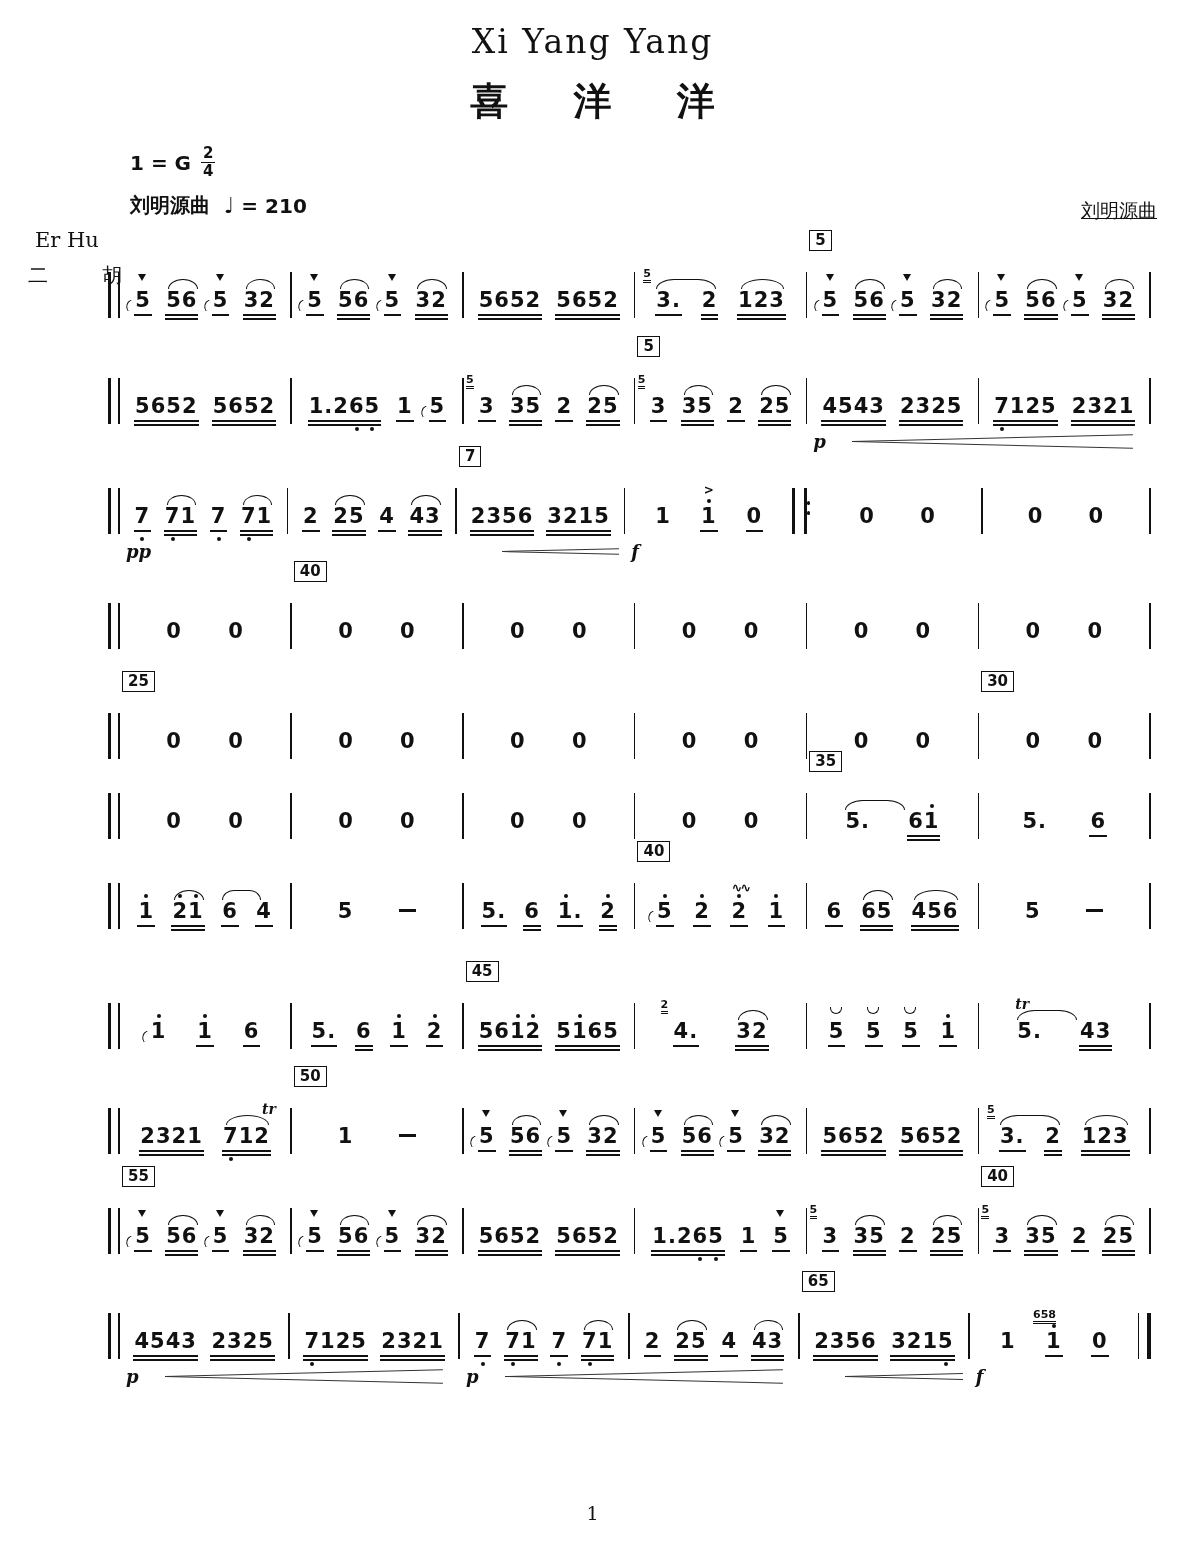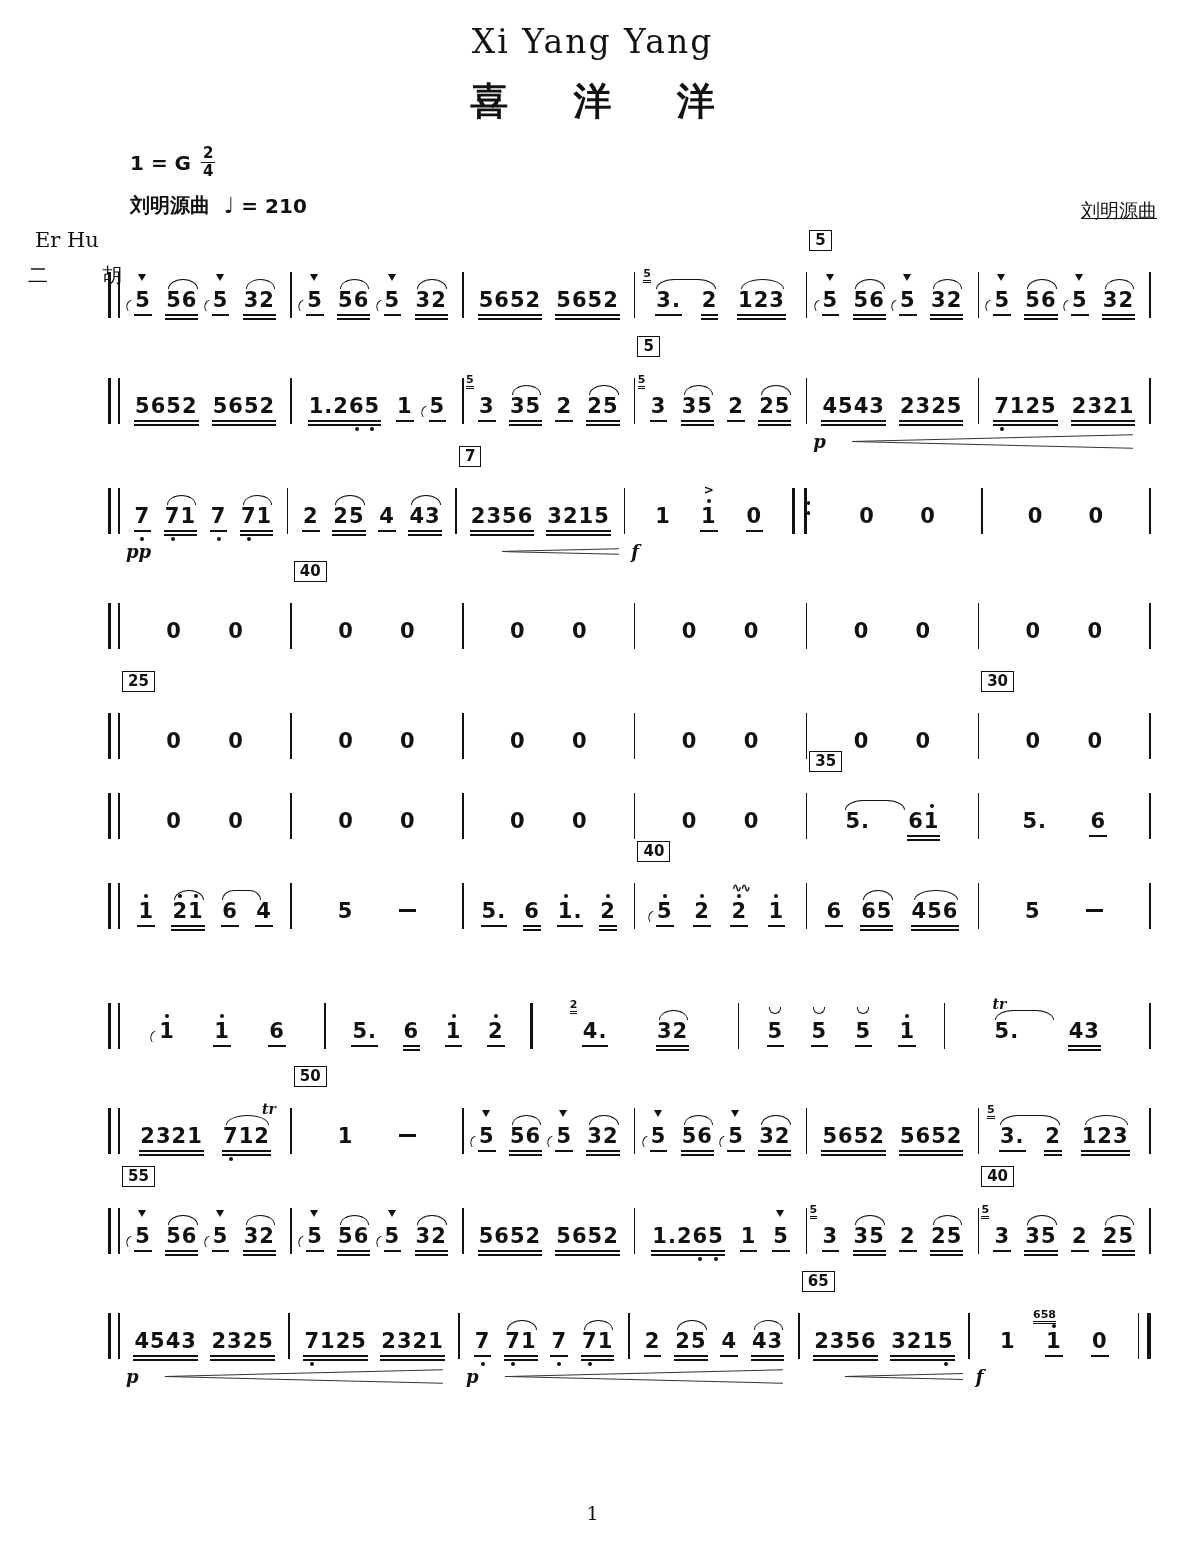--- a/index.html
+++ b/index.html
@@ -453,20 +453,27 @@
       <div class="bar mid"></div>
       <div class="measure">
         <div class="units">
           <div class="unit"><div class="chars" style="display: inline-block;"><div class="ch">5</div><div class="ch">.</div></div><div class="ul l1"></div></div>
           <div class="unit"><div class="chars" style="display: inline-block;"><div class="ch">6</div></div><div class="ul l1"></div><div class="ul l2"></div></div>
           <div class="unit"><div class="chars" style="display: inline-block;"><div class="ch">1<div class="dot above"></div></div></div><div class="ul l1"></div></div>
           <div class="unit"><div class="chars" style="display: inline-block;"><div class="ch">2<div class="dot above"></div></div></div><div class="ul l1"></div></div>
         </div>
       </div>
       <div class="bar mid"></div>
+      <div class="measure">
+        <div class="mark">45</div>
+        <div class="units">
+          <div class="unit"><div class="chars" style="display: inline-block;"><div class="ch">5</div><div class="ch">6</div><div class="ch">1<div class="dot above"></div></div><div class="ch">2<div class="dot above"></div></div></div><div class="ul l1"></div><div class="ul l2"></div></div>
+          <div class="unit"><div class="chars" style="display: inline-block;"><div class="ch">5</div><div class="ch">1<div class="dot above"></div></div><div class="ch">6</div><div class="ch">5</div></div><div class="ul l1"></div><div class="ul l2"></div></div>
+        </div>
+      </div>
       <div class="bar mid"></div>
       <div class="measure">
         <div class="units">
           <div class="unit"><div class="gracenotes">2</div><div class="chars" style="display: inline-block;"><div class="ch">4</div><div class="ch">.</div></div><div class="ul l1"></div></div>
           <div class="unit"><div class="chars" style="display: inline-block;"><div class="ch">3</div><div class="ch">2</div></div><div class="arc"></div><div class="ul l1"></div><div class="ul l2"></div></div>
         </div>
       </div>
       <div class="bar mid"></div>
       <div class="measure">
         <div class="units">

